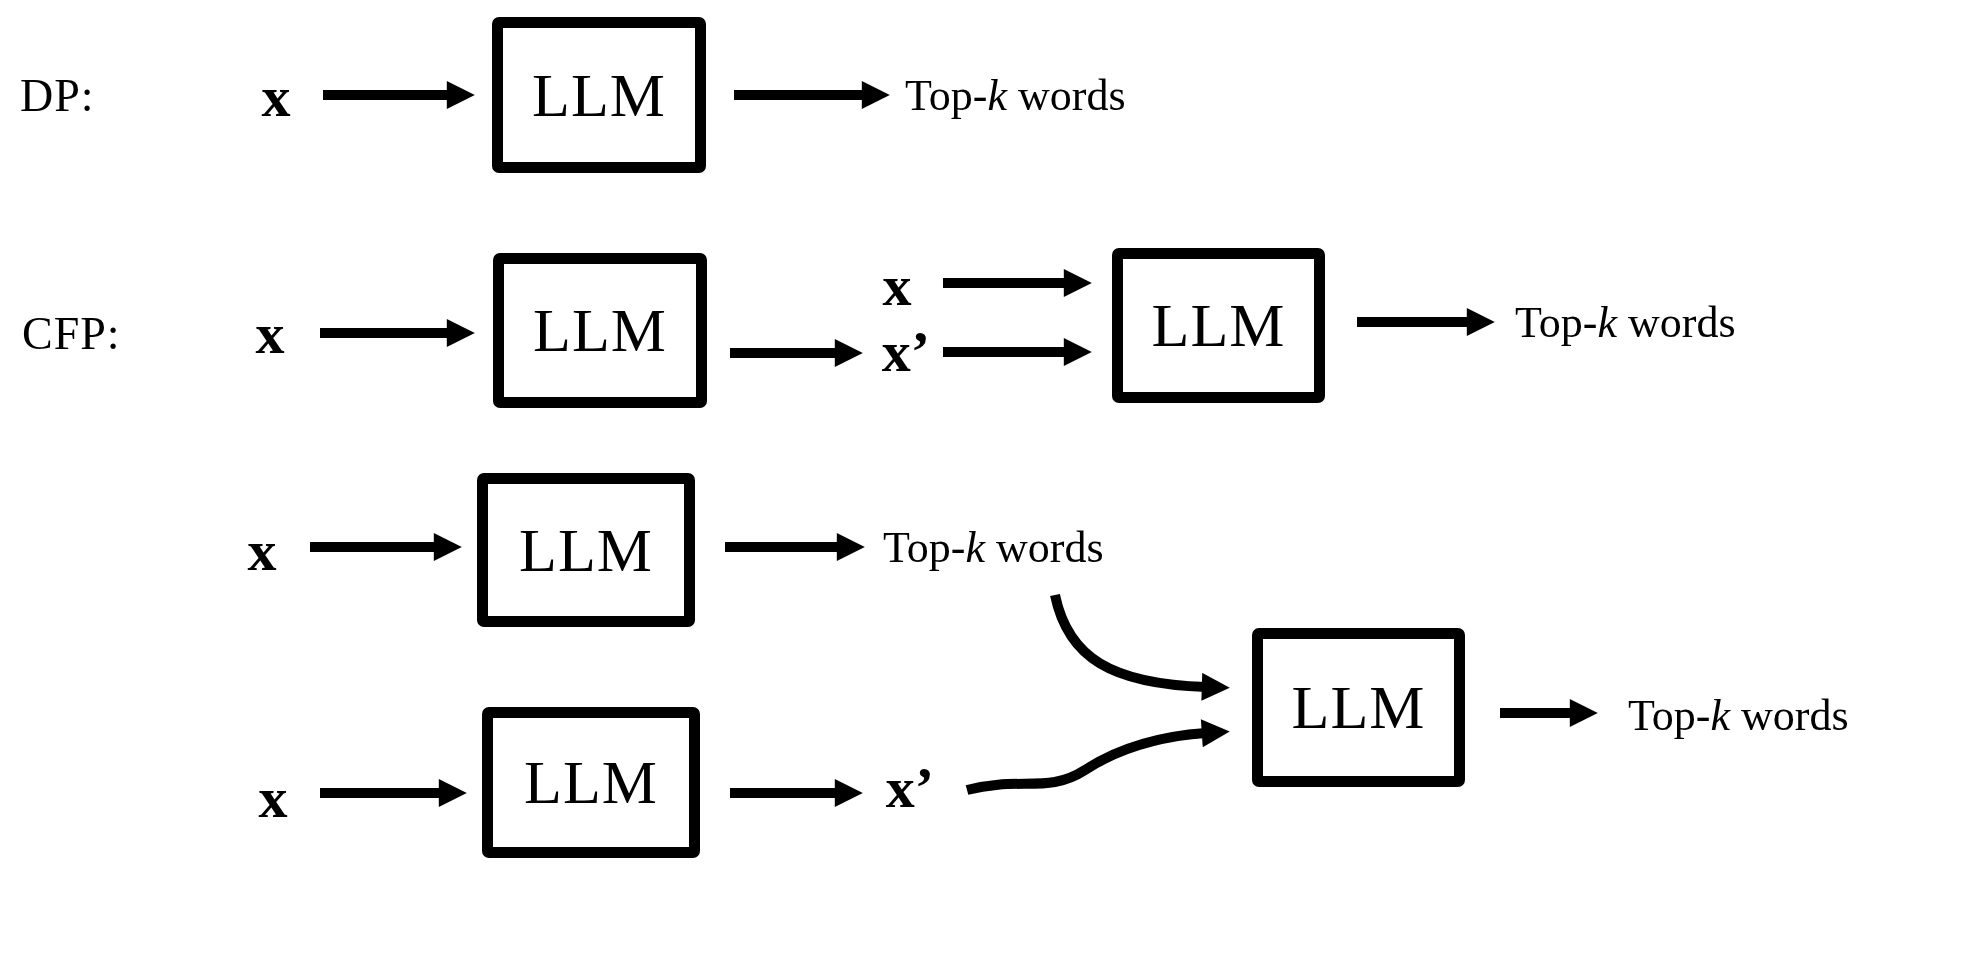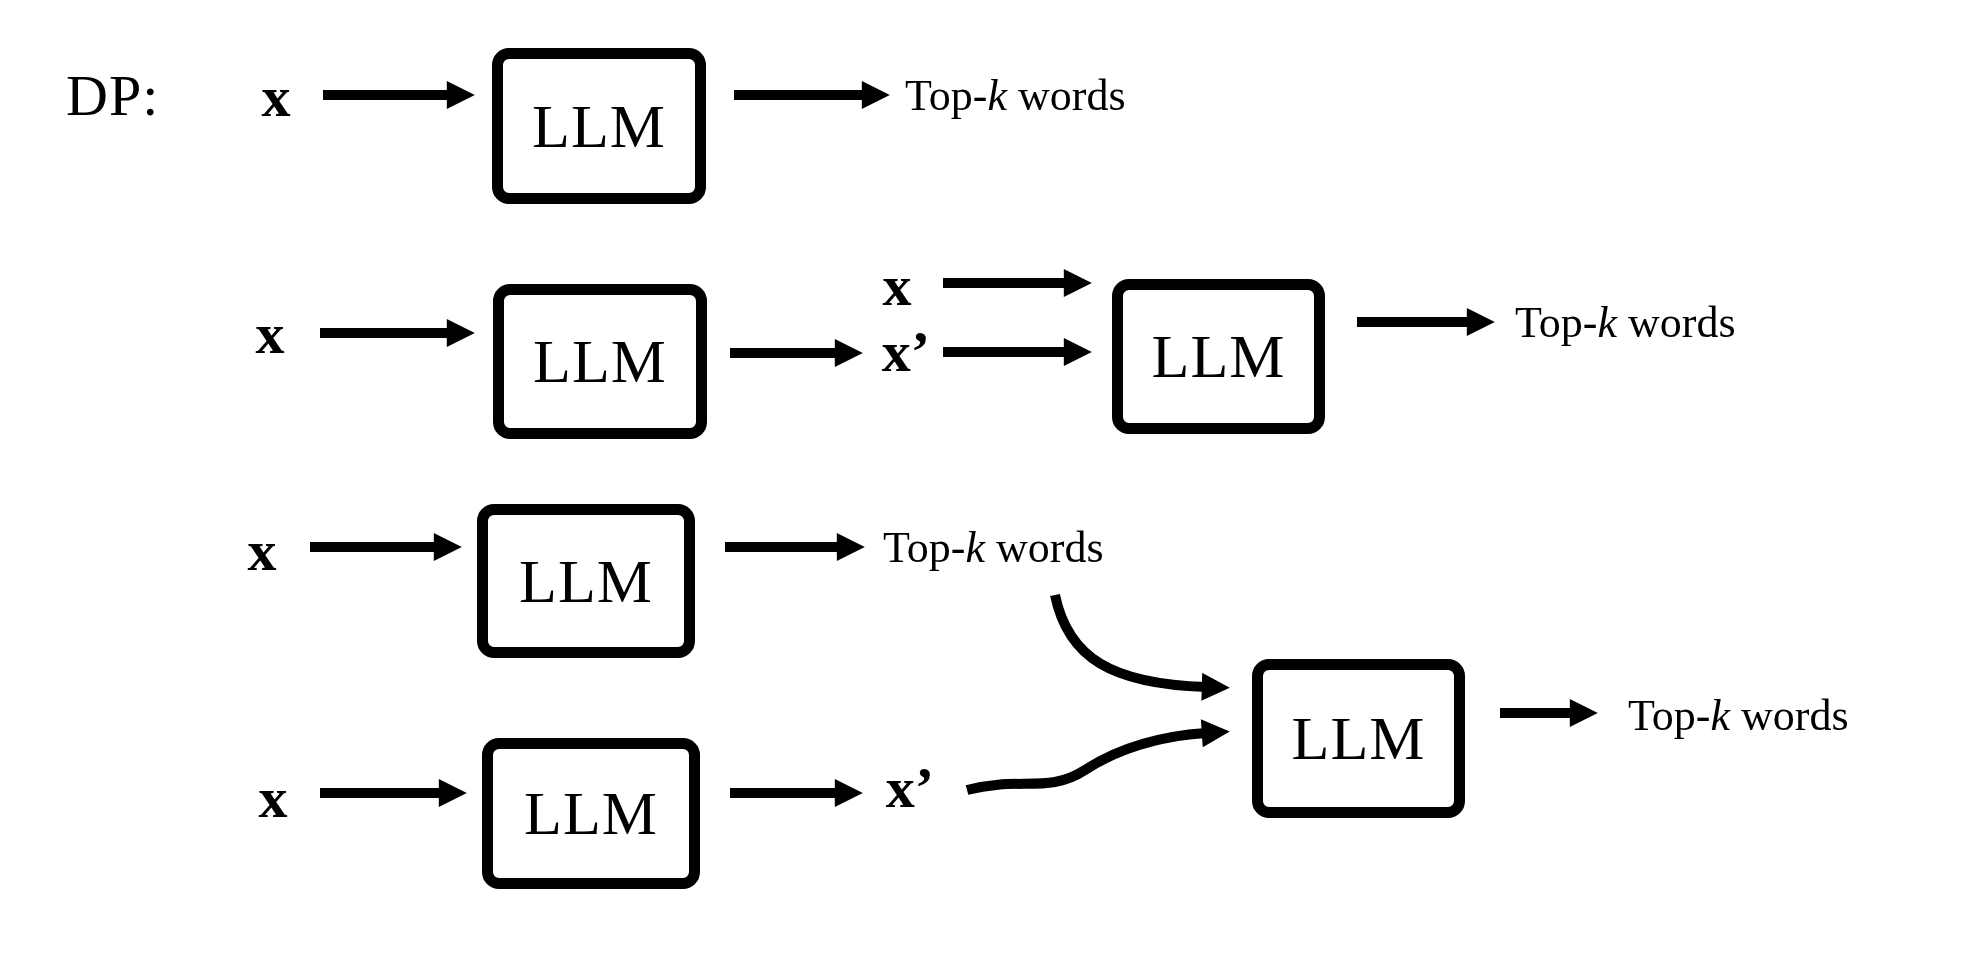--- a/index.html
+++ b/index.html
@@ -8,42 +8,40 @@
     width:1984px;height:963px;
     background:#ffffff;
     font-family:"Liberation Serif","DejaVu Serif",serif;
     color:#000;
     overflow:hidden;
   }
   #arrows{position:absolute;left:0;top:0;width:1984px;height:963px;}
   .method-label{
     position:absolute;
     transform:translateY(-50%);
-    font-size:58px;
+    font-size:46px;
     letter-spacing:1px;
     white-space:nowrap;
-    margin-left:46px;
   }
   .var-label{
     position:absolute;
     transform:translate(-50%,-50%);
     font-size:58px;
     font-weight:bold;
     white-space:nowrap;
   }
   .llm-box{
     position:absolute;
     box-sizing:border-box;
     border:11px solid #000;
-    border-radius:17px;
+    border-radius:7px;
     background:#fff;
     display:flex;align-items:center;justify-content:center;
     font-size:62px;
     letter-spacing:1px;
-    margin-top:31px;
   }
   .topk-label{
     position:absolute;
     transform:translateY(-50%);
     font-size:44px;
     white-space:nowrap;
   }
   .topk-label .k-italic{font-style:italic;}
 </style>
 </head>
@@ -75,20 +73,21 @@
       <line x1="730" y1="793" x2="839" y2="793" marker-end="url(#ah)"></line>
 
       <path d="M 1055,595 C 1068,658 1112,684 1206,687" marker-end="url(#ah)"></path>
       <path d="M 967,790 C 1020,776 1048,794 1085,770 C 1122,746 1162,736 1206,733" marker-end="url(#ah)"></path>
 
       <line x1="1500" y1="713" x2="1574" y2="713" marker-end="url(#ah)"></line>
     </g>
   </svg>
 
   <div class="method-label" style="left:20px;top:95px;">DP:</div>
+  <div class="method-label" style="left:22px;top:333px;">CFP:</div>
 
   <div class="var-label" style="left:276px;top:96px;">x</div>
   <div class="llm-box" style="left:492px;top:17px;width:214px;height:156px;">
     <span>LLM</span>
   </div>
   <div class="topk-label" style="left:905px;top:95px;"><span>Top-</span><span class="k-italic">k</span><span> words</span></div>
 
   <div class="var-label" style="left:270px;top:333px;">x</div>
   <div class="llm-box" style="left:493px;top:253px;width:214px;height:155px;">
     <span>LLM</span>

